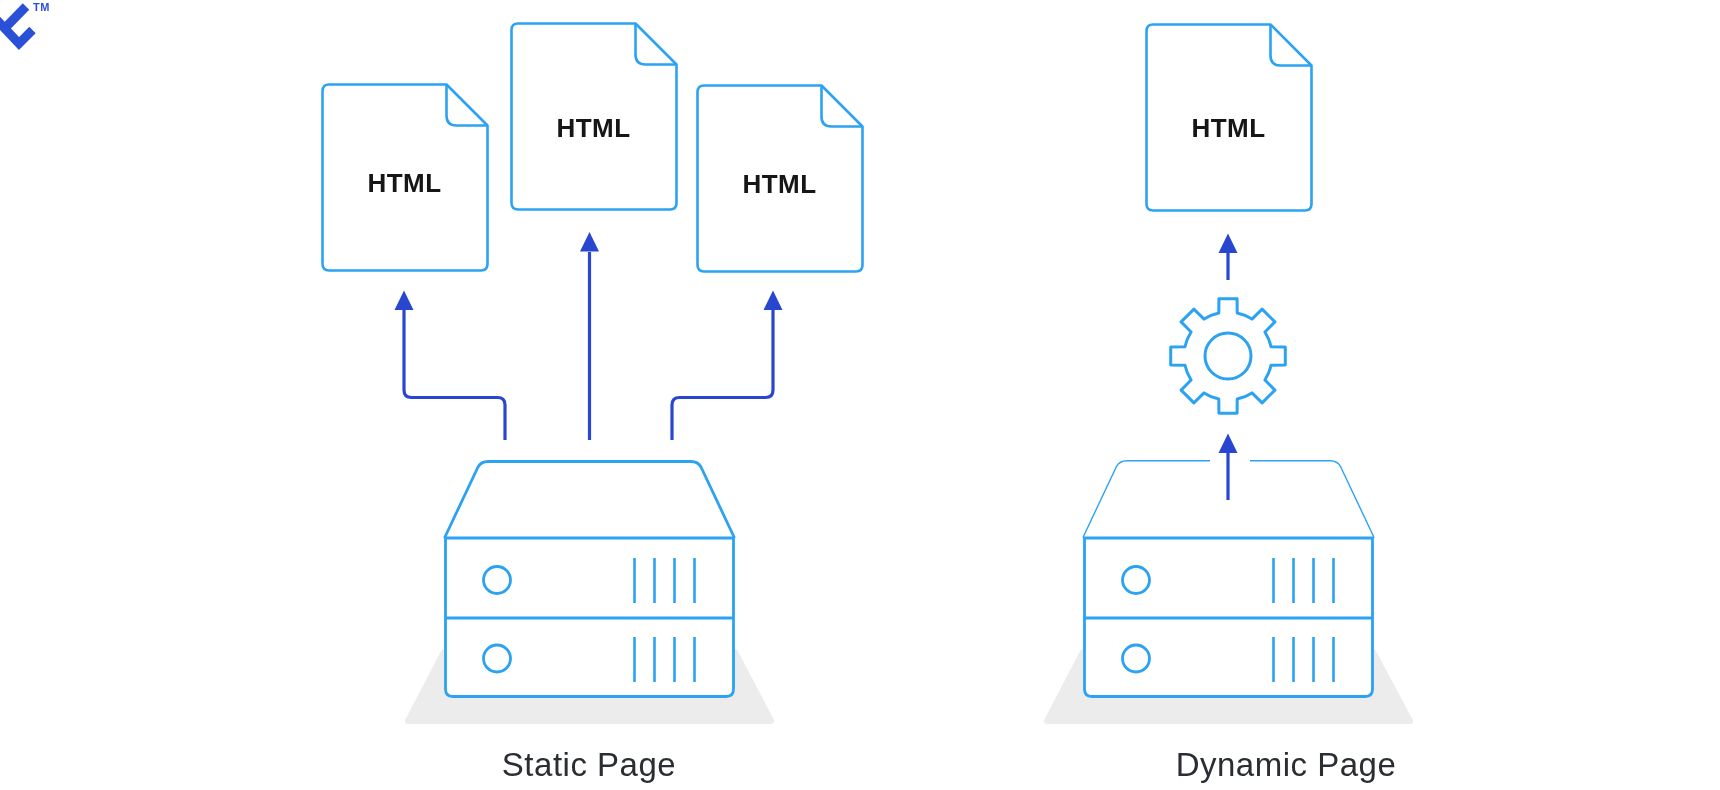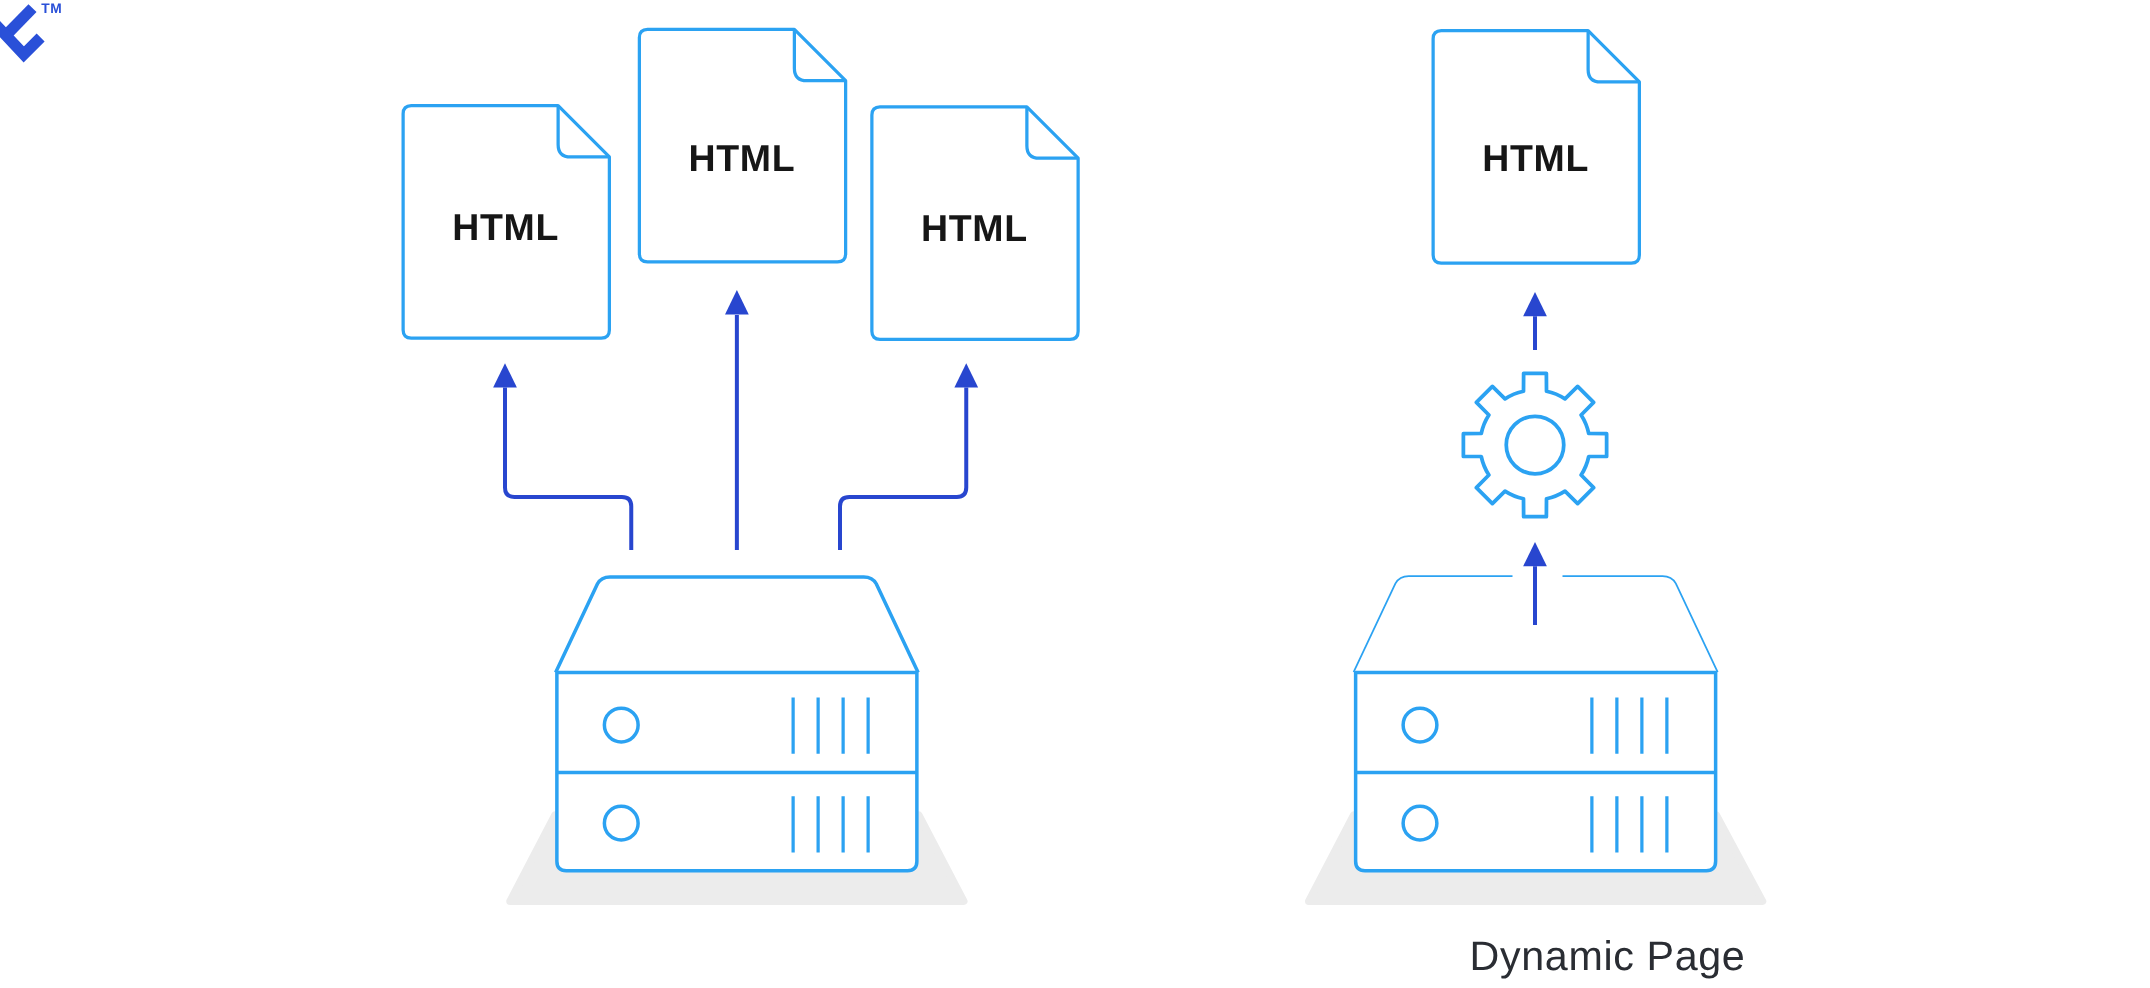--- a/index.html
+++ b/index.html
@@ -9,21 +9,21 @@
     background:#ffffff;
     overflow:hidden;
     font-family:"Liberation Sans", sans-serif;
   }
   svg{display:block;}
   .scene{position:absolute;left:0;top:0;}
   .file-text{
     position:absolute;
     text-align:center;
     font-weight:800;
-    font-size:30px;
+    font-size:26px;
     letter-spacing:0.5px;
     color:#161616;
     line-height:34px;
   }
   .page-label{
     position:absolute;
     text-align:center;
     font-weight:300;
     font-size:33px;
     letter-spacing:0.5px;
@@ -154,15 +154,16 @@
       <path d="M8,1.5 H125.5 L166.5,42.5 V181 Q166.5,187.5 160,187.5 H8 Q1.5,187.5 1.5,181 V8 Q1.5,1.5 8,1.5 Z"></path>
       <path fill="none" d="M125.5,1.5 V32.5 Q125.5,42.5 135.5,42.5 H166.5"></path>
     </g>
   </svg>
 
   <div class="file-text" style="left:321px;top:166px;width:167px;">HTML</div>
   <div class="file-text" style="left:510px;top:111px;width:167px;">HTML</div>
   <div class="file-text" style="left:696px;top:167px;width:167px;">HTML</div>
   <div class="file-text" style="left:1145px;top:111px;width:167px;">HTML</div>
 
+  <div class="page-label" style="left:439px;top:748px;width:300px;">Static Page</div>
   <div class="page-label" style="left:1136px;top:748px;width:300px;">Dynamic Page</div>
 
 </div>
 
 </body></html>

